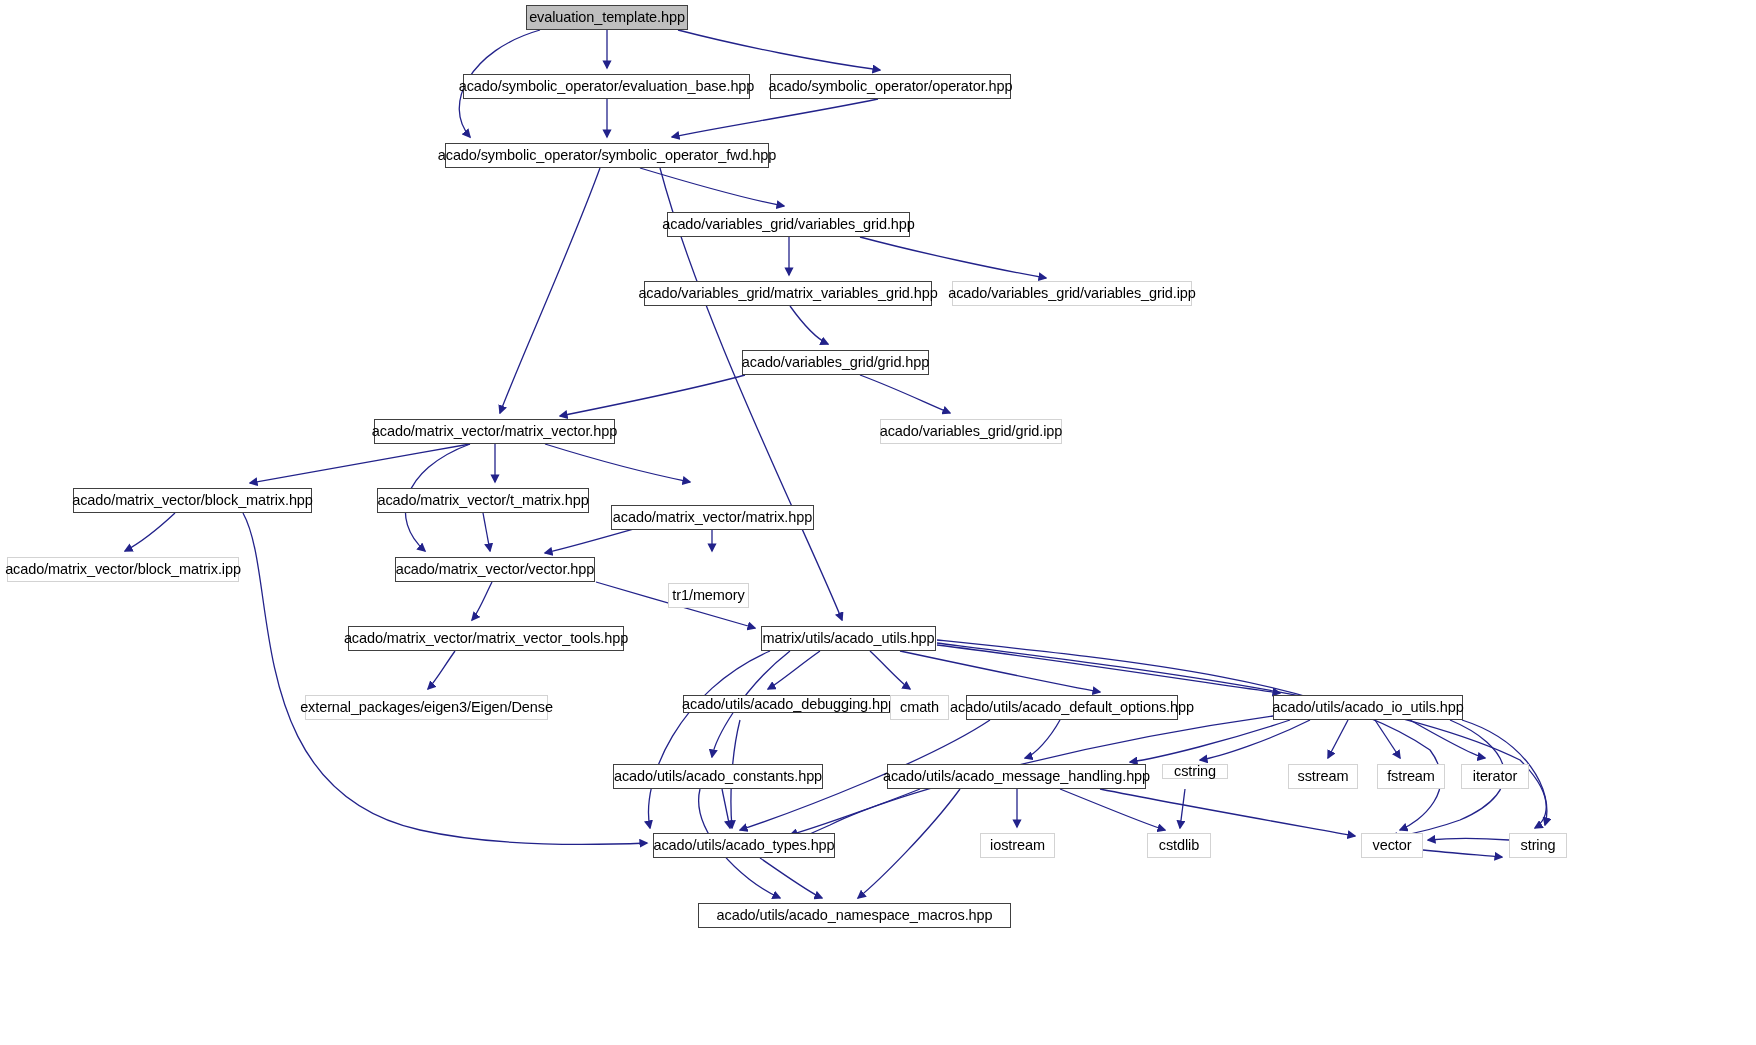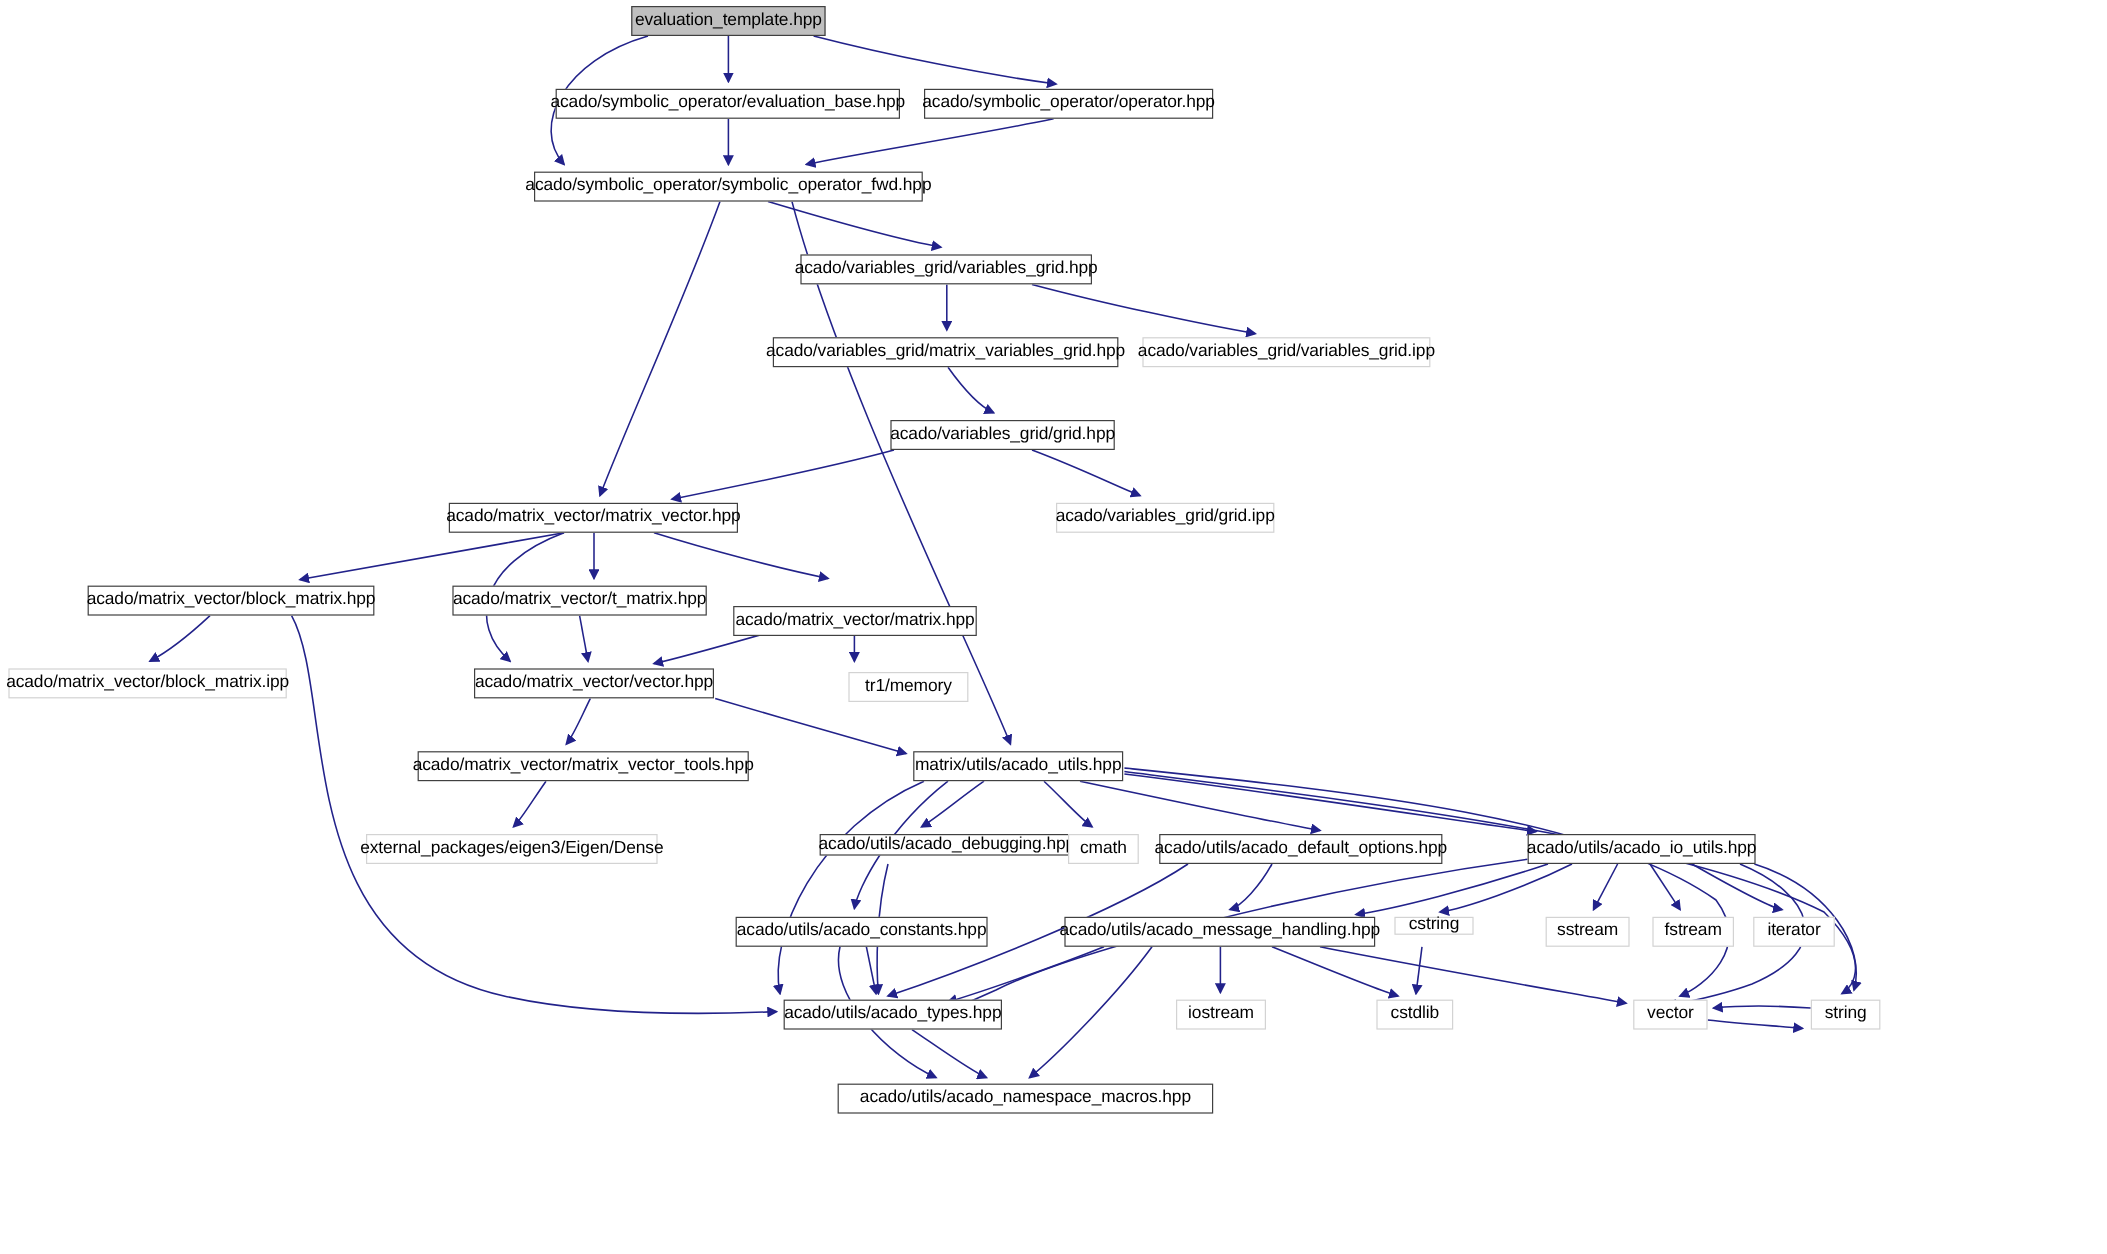--- a/index.html
+++ b/index.html
@@ -158,39 +158,39 @@
       </div>
       <div class="gnode solid" style="left: 611px; top: 488px; width: 203px; height: 25px; margin-top: 17px;">
         <span class="lbl">acado/matrix_vector/matrix.hpp</span>
       </div>
       <div class="gnode light" style="left: 7px; top: 557px; width: 232px; height: 25px;">
         <span class="lbl">acado/matrix_vector/block_matrix.ipp</span>
       </div>
       <div class="gnode solid" style="left: 395px; top: 557px; width: 200px; height: 25px;">
         <span class="lbl">acado/matrix_vector/vector.hpp</span>
       </div>
-      <div class="gnode light" style="left: 668px; top: 560px; width: 100px; height: 25px; margin-left: 39px;">
+      <div class="gnode light" style="left: 668px; top: 583px; width: 81px; height: 25px;">
         <span class="lbl">tr1/memory</span>
       </div>
       <div class="gnode solid" style="left: 331px; top: 626px; width: 276px; height: 25px; margin-left: 17px;">
         <span class="lbl">acado/matrix_vector/matrix_vector_tools.hpp</span>
       </div>
       <div class="gnode solid" style="left: 761px; top: 626px; width: 175px; height: 25px;">
         <span class="lbl">matrix/utils/acado_utils.hpp</span>
       </div>
       <div class="gnode light" style="left: 305px; top: 695px; width: 243px; height: 25px;">
         <span class="lbl">external_packages/eigen3/Eigen/Dense</span>
       </div>
       <div class="gnode solid" style="left: 683px; top: 695px; width: 212px; height: 18px;">
         <span class="lbl">acado/utils/acado_debugging.hpp</span>
       </div>
       <div class="gnode light" style="left: 890px; top: 695px; width: 59px; height: 25px;">
         <span class="lbl">cmath</span>
       </div>
-      <div class="gnode solid" style="left: 966px; top: 695px; width: 236px; height: 25px;">
+      <div class="gnode solid" style="left: 966px; top: 695px; width: 212px; height: 25px;">
         <span class="lbl">acado/utils/acado_default_options.hpp</span>
       </div>
       <div class="gnode solid" style="left: 1273px; top: 695px; width: 190px; height: 25px;">
         <span class="lbl">acado/utils/acado_io_utils.hpp</span>
       </div>
       <div class="gnode solid" style="left: 613px; top: 764px; width: 210px; height: 25px;">
         <span class="lbl">acado/utils/acado_constants.hpp</span>
       </div>
       <div class="gnode solid" style="left: 887px; top: 764px; width: 259px; height: 25px;">
         <span class="lbl">acado/utils/acado_message_handling.hpp</span>

